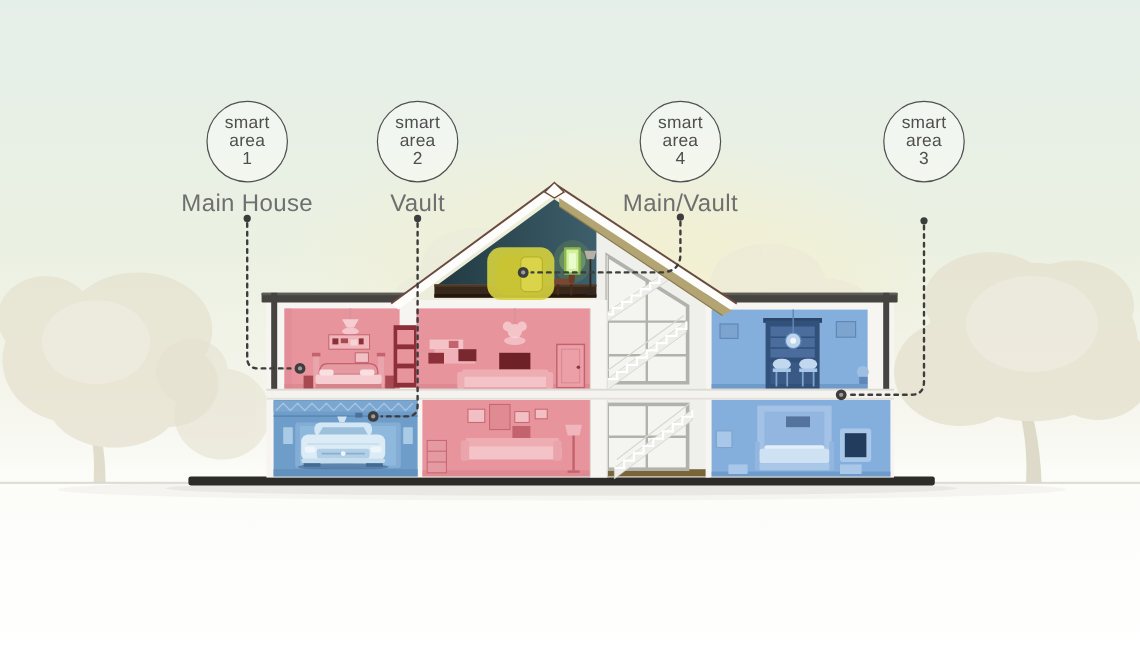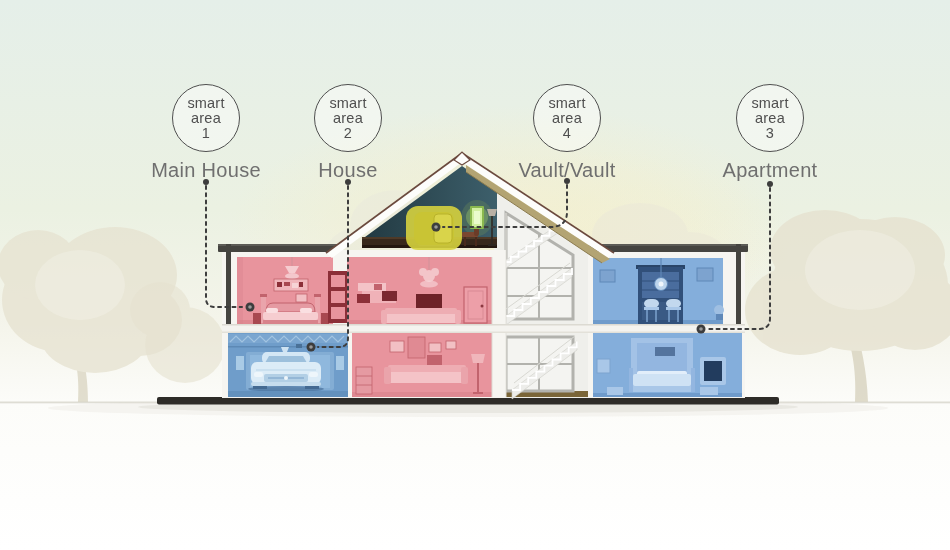--- a/index.html
+++ b/index.html
@@ -360,34 +360,33 @@
   </div>
   <div class="area-label">Main House</div>
 </div>
 
 <div class="callout" style="left:283px;top:84px;">
   <div class="badge">
     <span>smart</span>
     <span>area</span>
     <span>2</span>
   </div>
-  <div class="area-label">House</div>
+  <div class="area-label">Vault</div>
 </div>
 
 <div class="callout" style="left:502px;top:84px;">
   <div class="badge">
     <span>smart</span>
     <span>area</span>
     <span>4</span>
   </div>
-  <div class="area-label">Vault/Vault</div>
+  <div class="area-label">Main/Vault</div>
 </div>
 
 <div class="callout" style="left:705px;top:84px;">
   <div class="badge">
     <span>smart</span>
     <span>area</span>
     <span>3</span>
   </div>
-  <div class="area-label">Apartment</div>
 </div>
 
 </div>
 
 </body></html>

